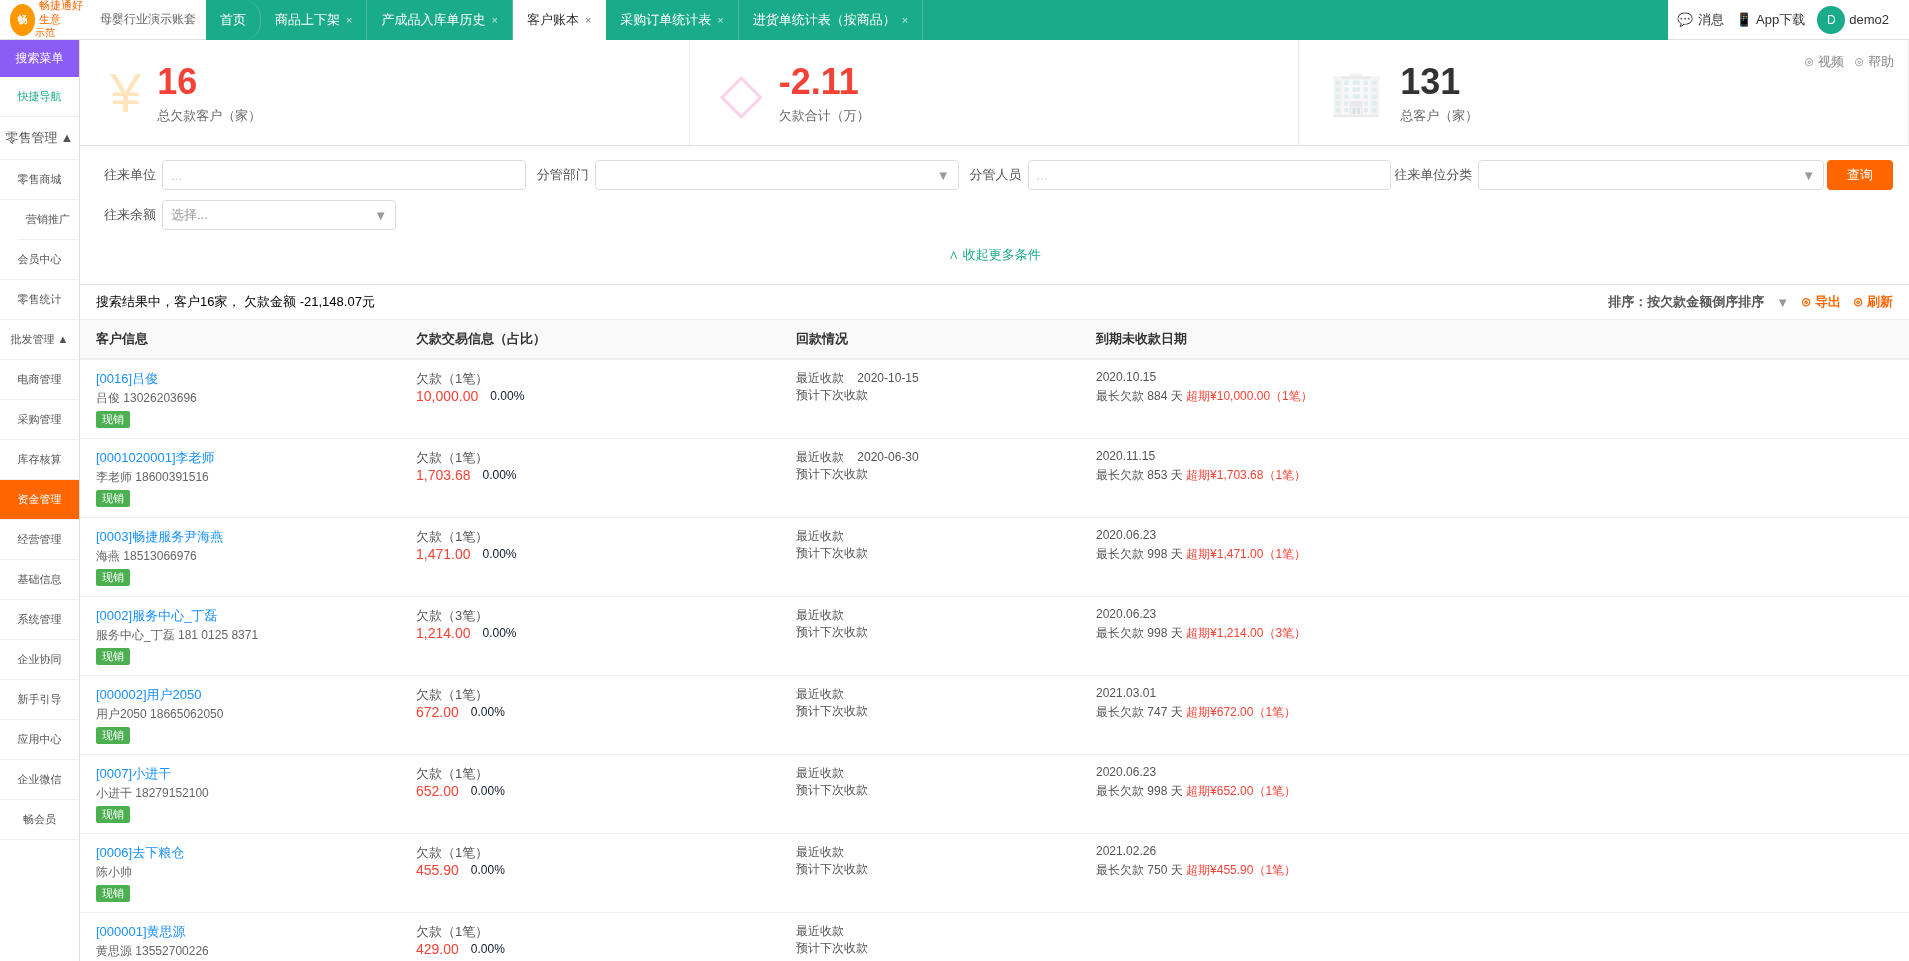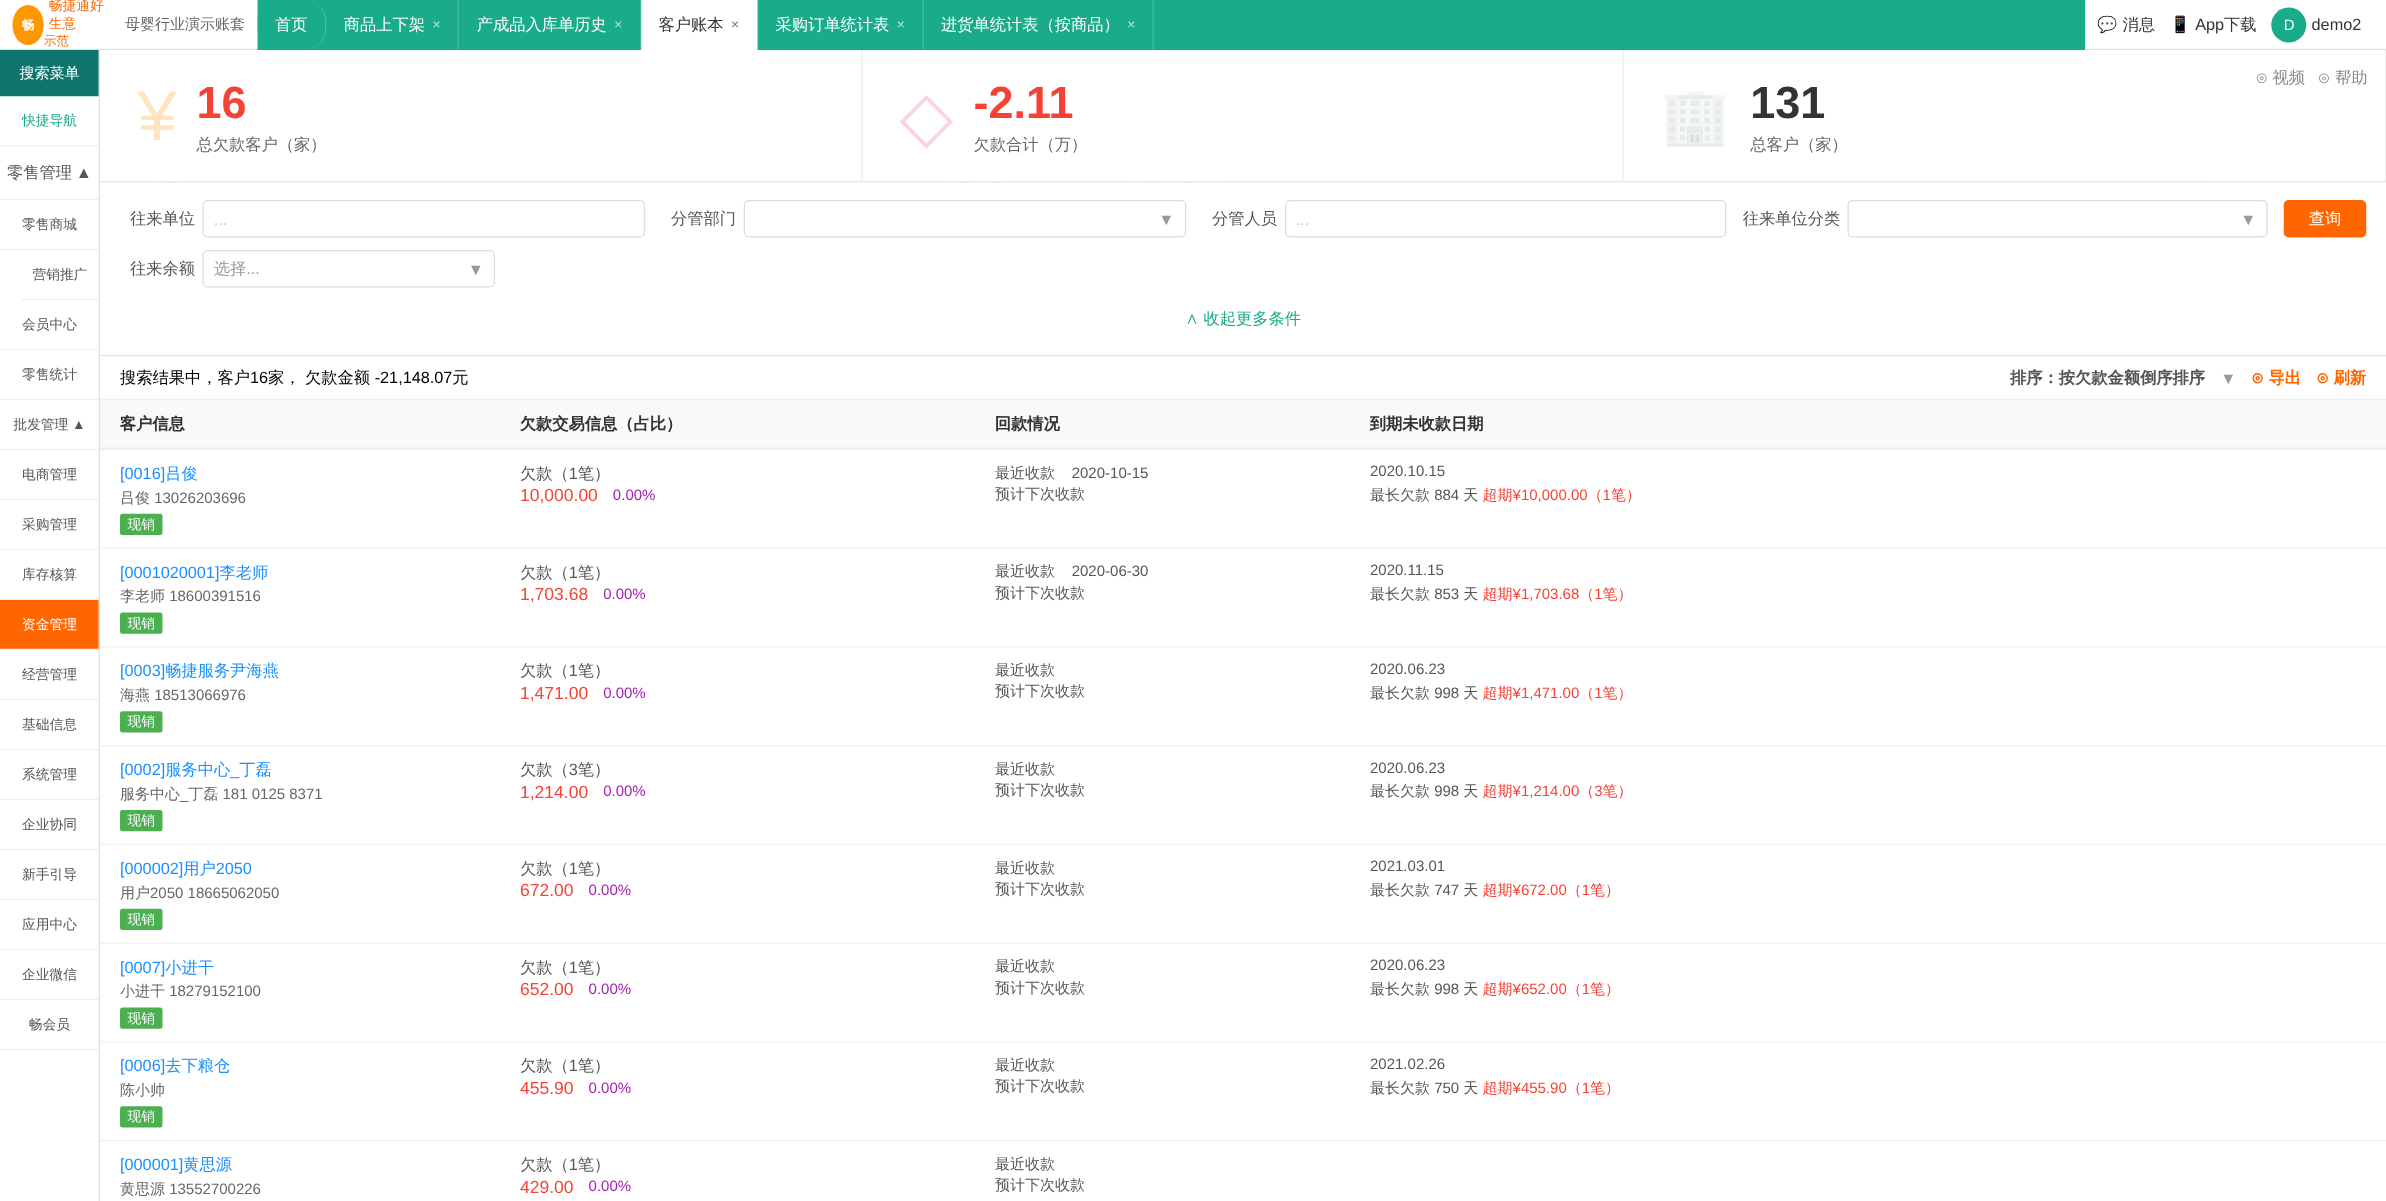--- a/index.html
+++ b/index.html
@@ -19,39 +19,39 @@
     .top-right-item { display: flex; align-items: center; gap: 4px; cursor: pointer; color: #333; font-size: 13px; }
     .avatar { width: 28px; height: 28px; border-radius: 50%; background: #ccc; display: flex; align-items: center; justify-content: center; overflow: hidden; }
 
     
     .main-layout { display: flex; height: calc(961px - 40px); }
 
     
     .sidebar { width: 80px; background: #fff; border-right: 1px solid #e0e0e0; display: flex; flex-direction: column; overflow-y: auto; }
     .sidebar-item { padding: 12px 0; text-align: center; cursor: pointer; color: #555; font-size: 12px; border-bottom: 1px solid #f0f0f0; }
     .sidebar-item.active { background: #ff6600; color: #fff; }
-    .search-menu { background: #0f766e; color: #fff; padding: 10px 0; text-align: center; font-size: 12px; cursor: pointer; }
+    .search-menu { background: #8b5cf6; color: #fff; padding: 10px 0; text-align: center; font-size: 12px; cursor: pointer; }
 
     
     .content { flex: 1; overflow-y: auto; display: flex; flex-direction: column; }
 
     
     .stats-row { display: flex; background: #fff; border-bottom: 1px solid #e0e0e0; }
     .stat-card { flex: 1; display: flex; align-items: center; padding: 20px 30px; border-right: 1px solid #eee; position: relative; }
     .stat-info { }
     .stat-number { font-size: 36px; font-weight: bold; }
     .stat-number.red { color: #f44336; }
     .stat-number.dark { color: #333; }
     .stat-label { font-size: 13px; color: #666; margin-top: 4px; }
     .stat-top-right { position: absolute; top: 13px; right: 14px; display: flex; gap: 10px; font-size: 12px; color: #888; }
     .stat-top-right span { cursor: pointer; }
 
     
     .filter-area { background: #fff; padding: 14px 16px; border-bottom: 1px solid #e0e0e0; }
-    .filter-row { display: flex; align-items: center; gap: 13px; margin-bottom: 10px; }
+    .filter-row { display: flex; align-items: center; gap: 3px; margin-bottom: 10px; }
     .filter-item { display: flex; align-items: center; gap: 6px; flex: 1; }
     .filter-label { color: #555; white-space: nowrap; font-size: 13px; min-width: 60px; text-align: right; }
     .filter-input { flex: 1; border: 1px solid #ddd; border-radius: 4px; padding: 5px 8px; font-size: 13px; color: #333; display: flex; align-items: center; justify-content: space-between; cursor: pointer; background: #fff; min-height: 30px; }
     .filter-select { flex: 1; border: 1px solid #ddd; border-radius: 4px; padding: 5px 8px; font-size: 13px; color: #999; display: flex; align-items: center; justify-content: space-between; cursor: pointer; background: #fff; min-height: 30px; }
     .btn-search { background: #ff6600; color: #fff; border: none; border-radius: 4px; padding: 6px 20px; cursor: pointer; font-size: 13px; white-space: nowrap; }
     .collapse-bar { text-align: center; padding: 6px; color: #1aab8a; cursor: pointer; font-size: 12px; }
 
     
     .results-bar { background: #fff; padding: 8px 16px; display: flex; align-items: center; justify-content: space-between; border-bottom: 1px solid #eee; }
     .results-actions { display: flex; align-items: center; gap: 12px; font-size: 13px; color: #555; }
@@ -60,21 +60,21 @@
 
     
     .table-area { background: #fff; flex: 1; }
     .table-header { display: grid; grid-template-columns: 320px 380px 300px 1fr; background: #f9f9f9; border-bottom: 2px solid #eee; padding: 10px 16px; font-weight: bold; color: #333; font-size: 13px; }
     .table-row { display: grid; grid-template-columns: 320px 380px 300px 1fr; border-bottom: 1px solid #f0f0f0; padding: 10px 16px; align-items: start; }
     .customer-name { color: #1890ff; cursor: pointer; font-size: 13px; margin-bottom: 2px; }
     .customer-sub { color: #666; font-size: 12px; margin-bottom: 4px; }
     .tag-green { background: #4caf50; color: #fff; font-size: 11px; padding: 1px 6px; border-radius: 2px; display: inline-block; }
     .debt-count { color: #555; font-size: 13px; }
     .debt-amount { color: #f44336; font-size: 14px; font-weight: 500; }
-    .debt-percent { color: #a21caf; font-size: 12px; margin-left: 8px; text-align: right; }
+    .debt-percent { color: #0f172a; font-size: 12px; margin-left: 8px; text-align: right; }
     .debt-cell { display: flex; align-items: center; flex-wrap: wrap; gap: 4px; }
     .collection-info { color: #555; font-size: 12px; }
     .overdue-info { color: #555; font-size: 12px; margin-bottom: 4px; }
     .overdue-link { color: #f44336; cursor: pointer; font-size: 12px; }
     .date-cell { }
   </style>
 </head>
 <body>
 
 <div class="top-bar">

